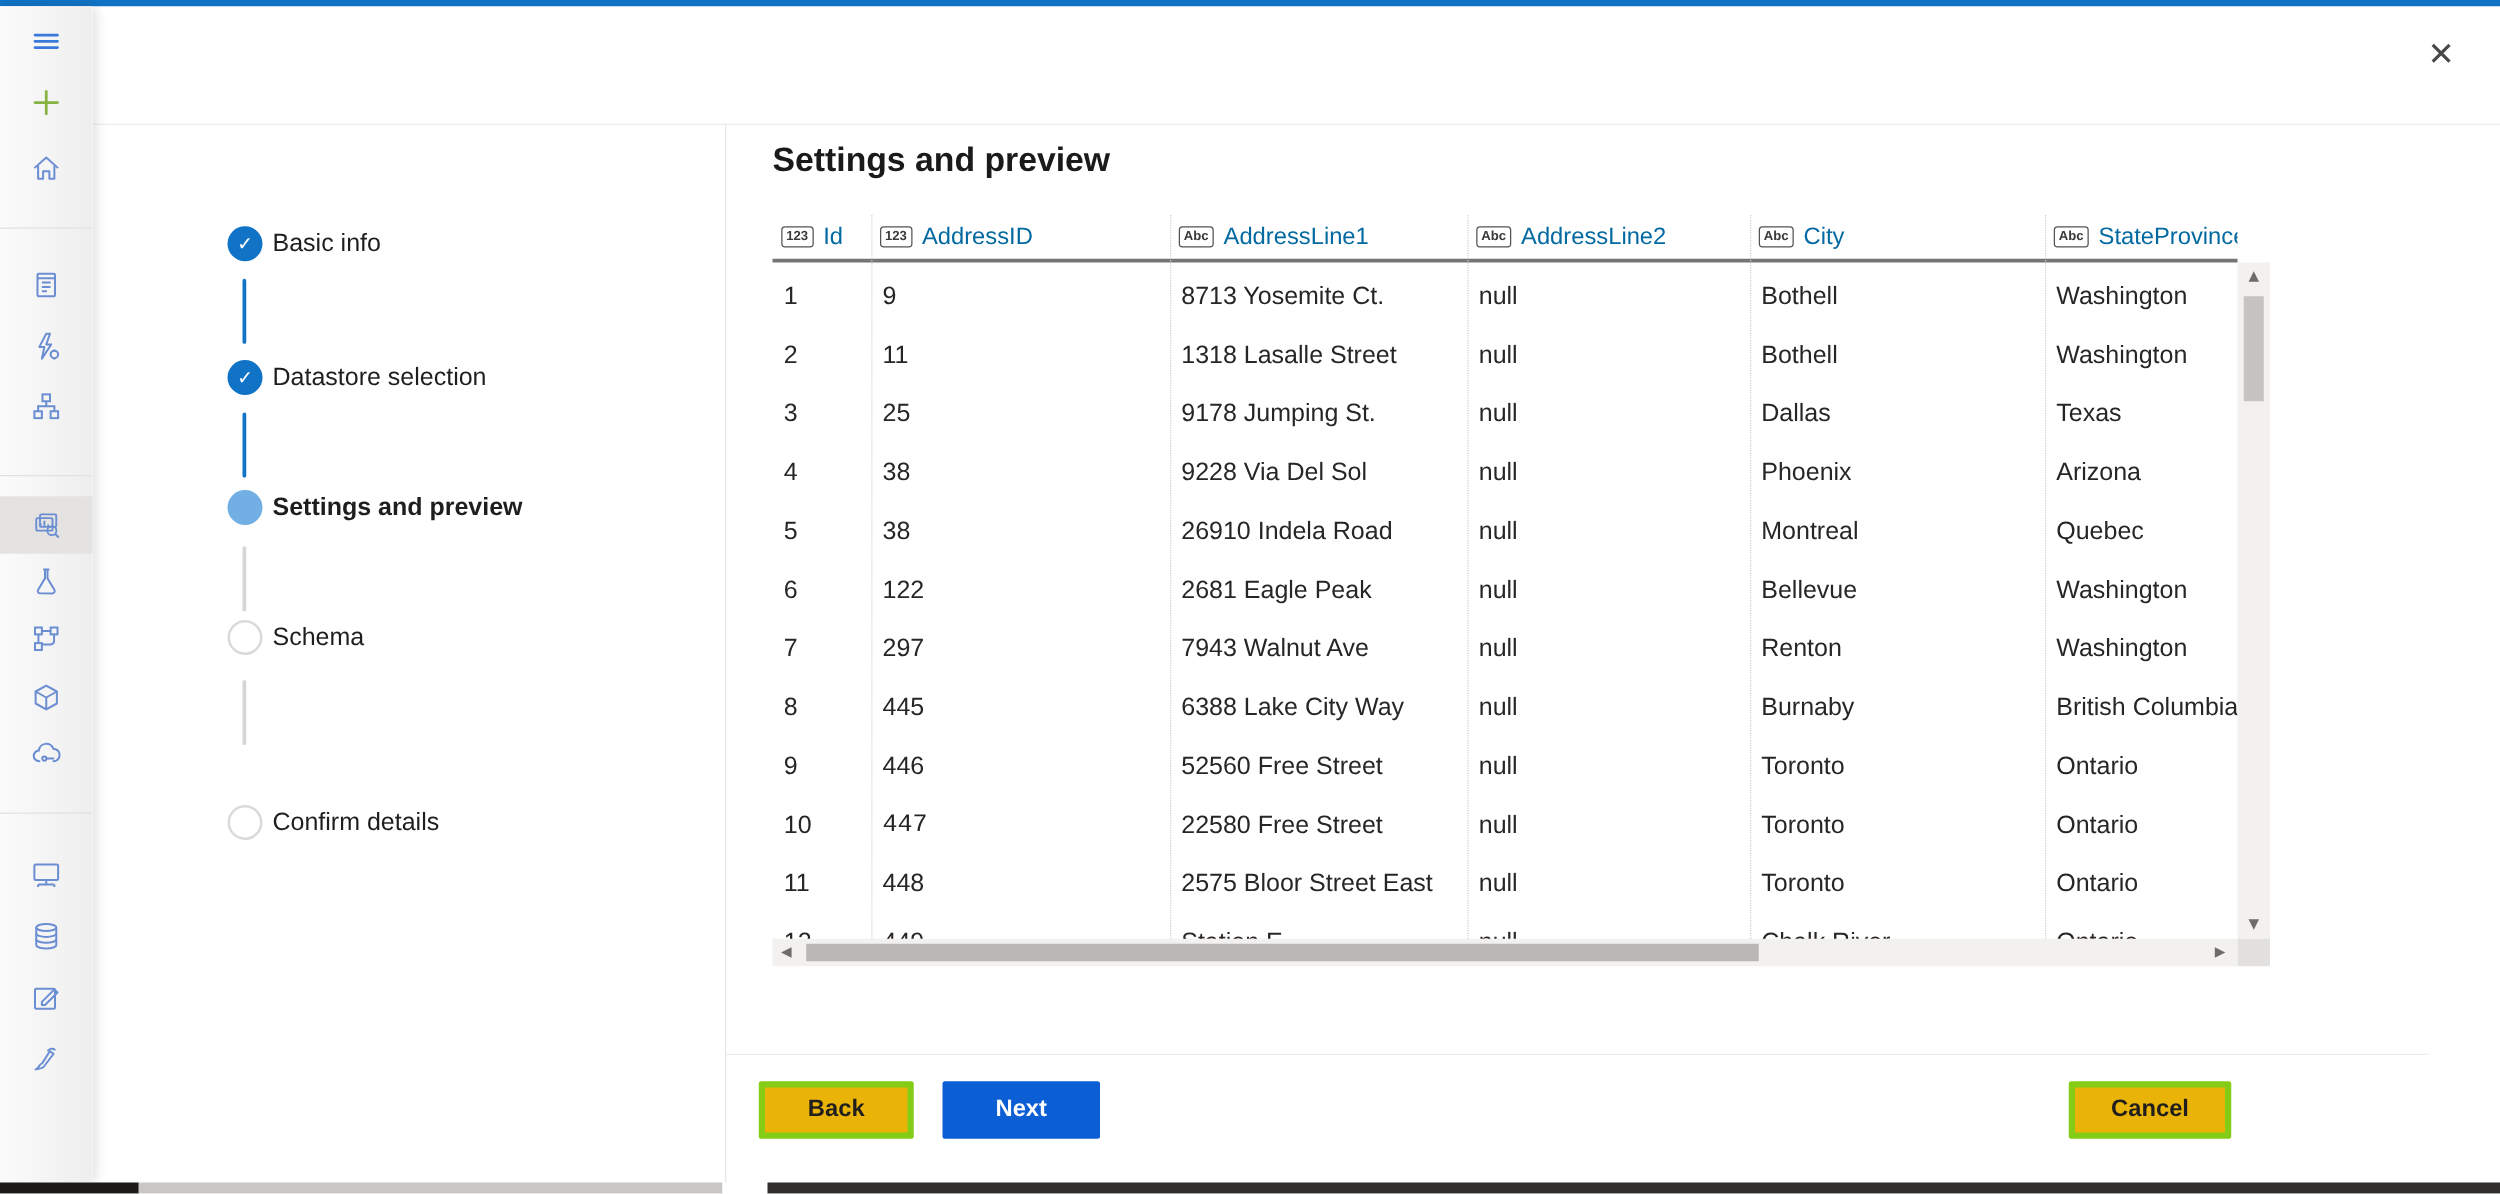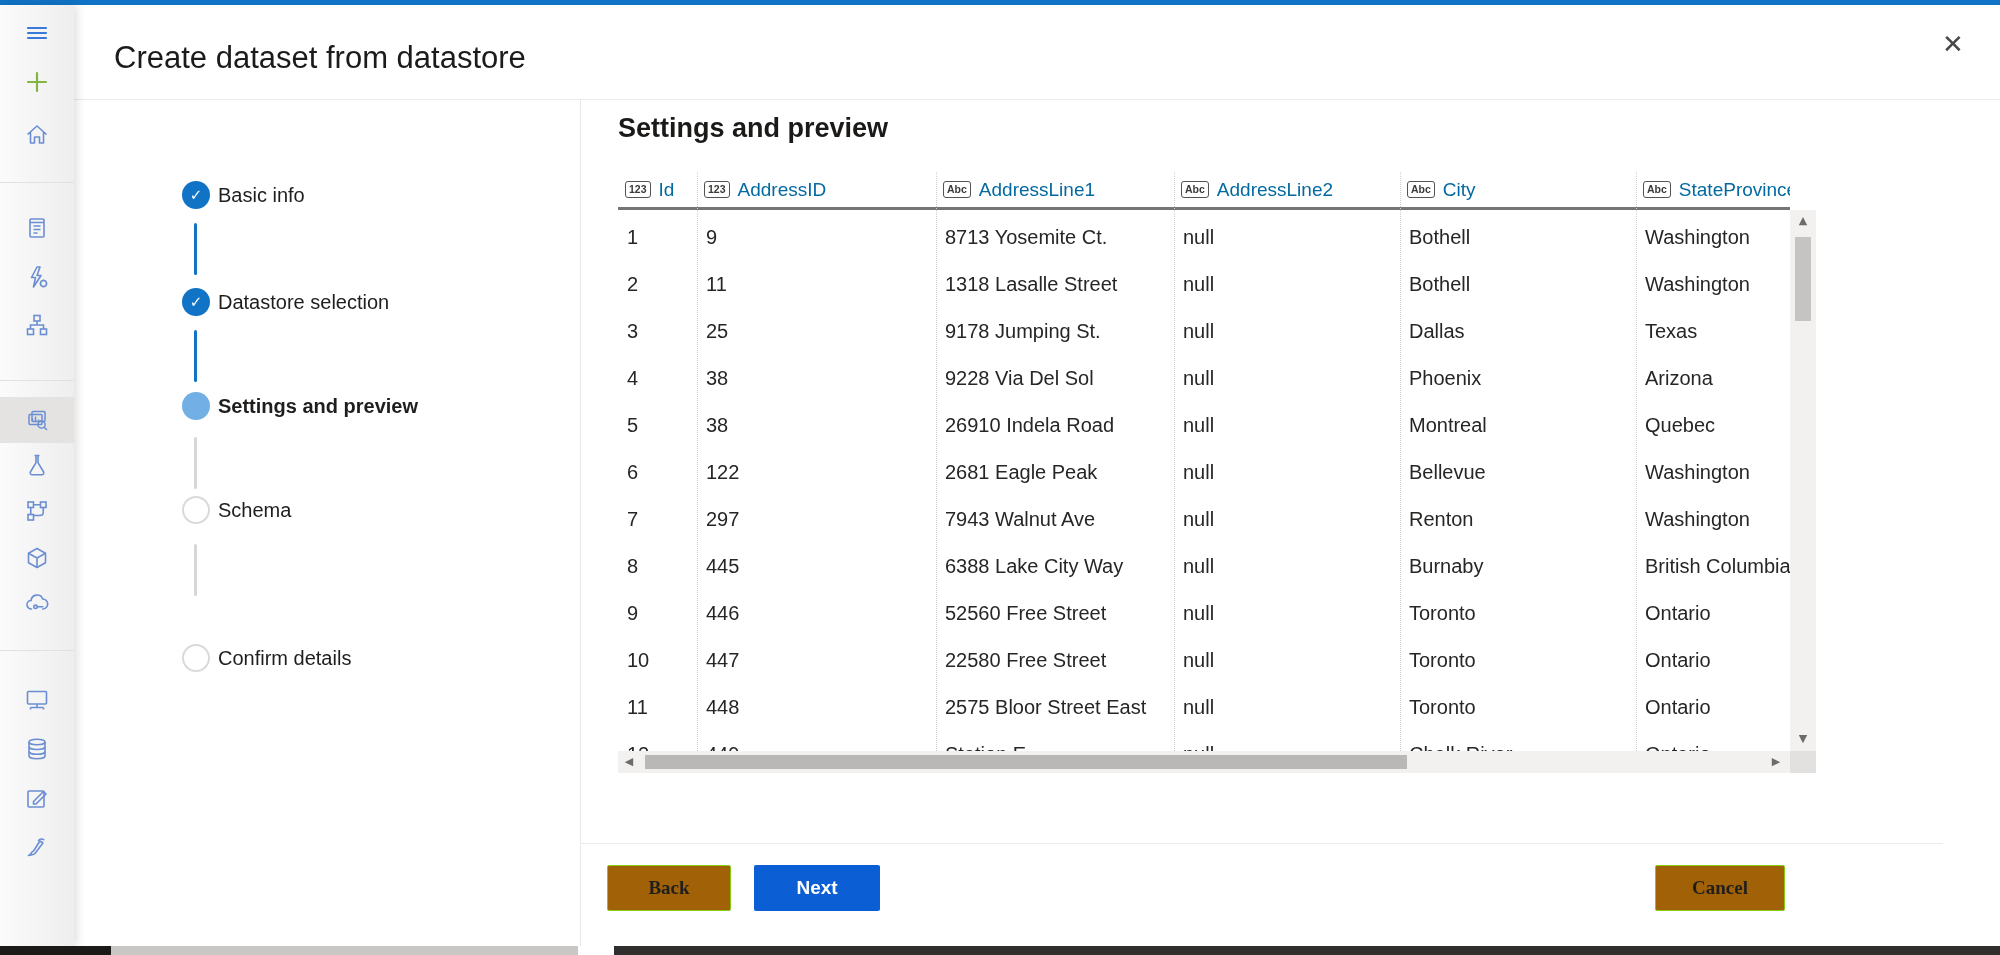--- a/index.html
+++ b/index.html
@@ -60,21 +60,21 @@
   .arr-down{left:1790px;top:731px;width:26px;height:16px;line-height:16px;font-size:11px;}
   .htrack{left:618px;top:751px;width:1172px;height:22px;background:#f2f1f0;}
   .hthumb{left:645px;top:755px;width:762px;height:14px;background:#bab8b6;}
   .arr-left{left:620px;top:751px;width:18px;height:22px;line-height:22px;font-size:11px;}
   .arr-right{left:1766px;top:751px;width:20px;height:22px;line-height:22px;font-size:11px;}
   .scroll-corner{left:1790px;top:751px;width:26px;height:22px;background:#e2e1e0;}
 
   
   .btn{position:absolute;top:865px;height:46px;box-sizing:border-box;border-radius:2px;font-size:19px;font-weight:600;
        display:flex;align-items:center;justify-content:center;cursor:default;}
-  .btn.neutral{background:#a16207;border:1px solid #84cc16;color:#201f1e;font-family:Liberation Serif, serif;}
+  .btn.neutral{background:#eab308;border:5px solid #84cc16;color:#201f1e;}
   .btn.primary{border:none;color:#fff;}
 
   
   .strip{top:946px;height:9px;z-index:6;}
 </style>
 </head>
 <body>
 
 <div class="canvas">
 
@@ -175,21 +175,20 @@
         </svg>
     </div>
     <div class="nav-item" style="top:819px">
       <svg width="26" height="26" viewBox="0 0 26 26" fill="none" stroke="#6b8ed2" stroke-width="1.6" stroke-linecap="round" stroke-linejoin="round">
           <path d="M4.5 21.5c3.2-1 2.2-3.8 5.2-4.8l6.2-9.7 3 2-7 9.2c-1.2 3-4.2 2.4-7.4 3.3z"></path>
           <path d="M14.5 6.5c1.5-1.8 3.8-2 5.2-.8"></path>
         </svg>
     </div>
   </div>
 
-  <div class="abs dlg-title">Create dataset from datastore</div>
   <div class="abs dlg-close">✕</div>
   <div class="abs hline" style="left:74px;top:99px;width:1926px;"></div>
   <div class="abs vline" style="left:580px;top:100px;height:846px;"></div>
 
   <div class="step complete" style="top:181px">
     <span class="dot" style="background: rgb(17, 115, 198);">
         <span class="check">✓</span>
       </span>
     <span class="step-label">Basic info</span>
   </div>
@@ -312,21 +311,21 @@
       <div class="tr">
         <div class="td" style="width: 79px;">9</div>
         <div class="td" style="width: 239px;">446</div>
         <div class="td" style="width: 238px;">52560 Free Street</div>
         <div class="td" style="width: 226px;">null</div>
         <div class="td" style="width: 236px;">Toronto</div>
         <div class="td" style="width: 154px;">Ontario</div>
       </div>
       <div class="tr">
         <div class="td" style="width: 79px;">10</div>
-        <div class="td" style="width: 239px;">447</div>
+        <div class="td" style="width: 239px; font-family: Liberation Mono, monospace;">447</div>
         <div class="td" style="width: 238px;">22580 Free Street</div>
         <div class="td" style="width: 226px;">null</div>
         <div class="td" style="width: 236px;">Toronto</div>
         <div class="td" style="width: 154px;">Ontario</div>
       </div>
       <div class="tr">
         <div class="td" style="width: 79px;">11</div>
         <div class="td" style="width: 239px;">448</div>
         <div class="td" style="width: 238px;">2575 Bloor Street East</div>
         <div class="td" style="width: 226px;">null</div>

